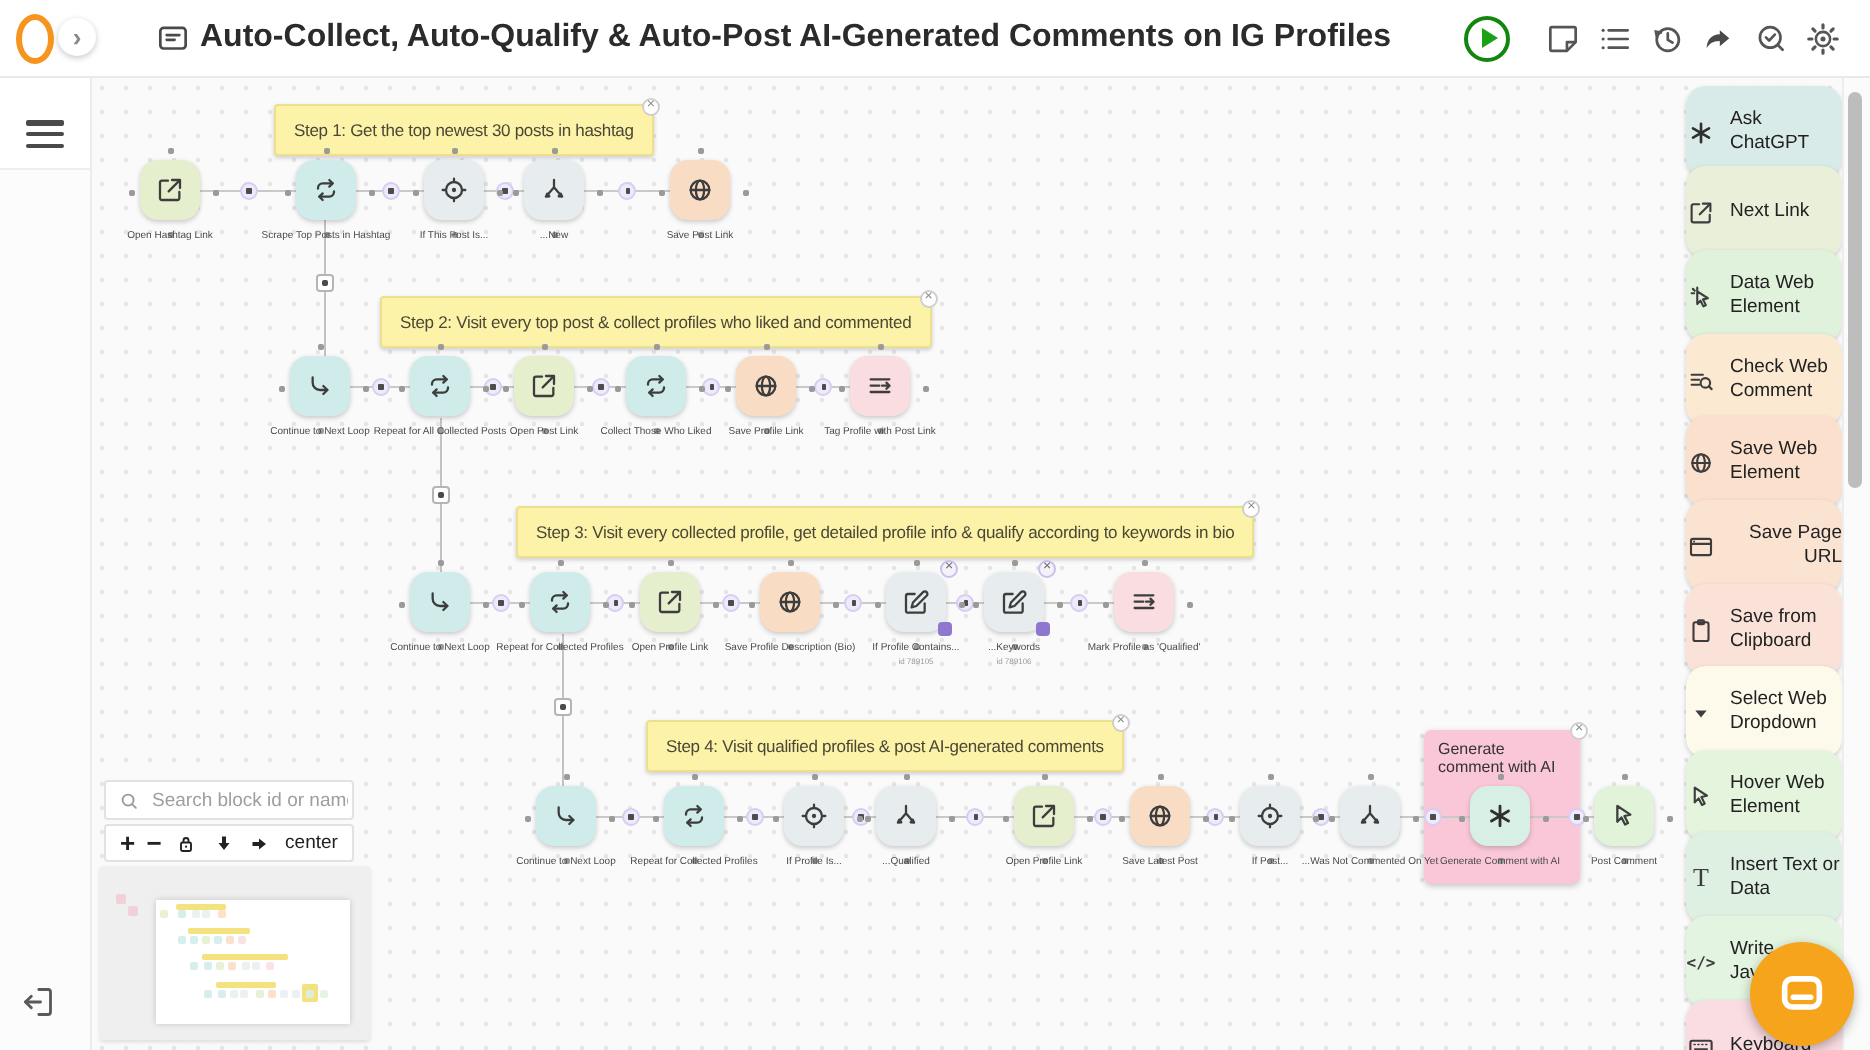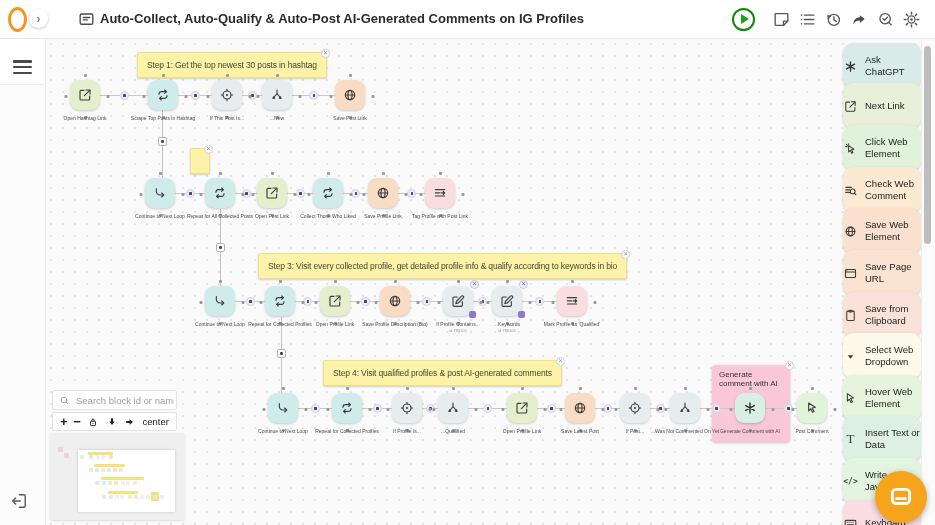--- a/index.html
+++ b/index.html
@@ -9,21 +9,21 @@
   
   .topbar{position:absolute;left:0;top:0;width:935px;height:38px;background:#fff;
           border-bottom:1px solid #e9e9e9;z-index:40;}
   .logo-o{position:absolute;left:8px;top:7px;width:15px;height:21px;border:3.4px solid #f7941e;
           border-radius:50%;box-sizing:border-box;width:19px;height:25px;}
   .chev-btn{position:absolute;left:29px;top:9px;width:19px;height:19px;border-radius:50%;background:#fff;
             box-shadow:0 1px 3px rgba(0,0,0,.22);display:flex;align-items:center;justify-content:center;
             color:#8a8a8a;font-size:13px;font-weight:bold;line-height:1;z-index:41;cursor:pointer;}
   .tb-ic{position:absolute;width:19px;height:19px;top:10px;}
   .tb-ic svg{width:100%;height:100%;}
-  .title{position:absolute;left:100px;top:0;height:38px;line-height:38px;font-size:13px;font-weight:bold;color:#2b2b2b;white-space:nowrap;}
+  .title{position:absolute;left:100px;top:0;height:38px;line-height:38px;font-size:16px;font-weight:bold;color:#2b2b2b;white-space:nowrap;}
   .tb-right{position:absolute;right:14px;top:0;height:38px;display:flex;align-items:center;gap:6px;}
   .play-btn{width:23px;height:23px;border-radius:50%;border:2.4px solid #13860f;box-sizing:border-box;
             background:#fff;display:flex;align-items:center;justify-content:center;margin-right:10px;cursor:pointer;}
   .play-tri{width:0;height:0;border-left:8px solid #1ca014;border-top:5px solid transparent;border-bottom:5px solid transparent;margin-left:2px;}
   .tb-btn{width:20px;height:20px;display:flex;align-items:center;justify-content:center;cursor:pointer;}
   .tb-btn svg{width:19px;height:19px;}
 
   
   .rail{position:absolute;left:0;top:38px;width:45px;height:487px;background:#fcfcfc;border-right:1px solid #ececec;z-index:30;}
   .rail-top{position:absolute;left:0;top:0;width:45px;height:46px;background:#fff;border-bottom:1px solid #eee;}
@@ -181,20 +181,21 @@
     <div class="marker" style="left: 232px; top: 311px;"></div>
     <div class="group" style="left: 667px; top: 327px; width: 78px; height: 77px; background: rgb(249, 199, 216);">
       <div class="gtitle">Generate comment with AI</div>
       <div class="closebub">×</div>
     </div>
     <div class="sticky" style="left: 92px; top: 14px; background: rgb(252, 243, 168);">
       <span>Step 1: Get the top newest 30 posts in hashtag</span>
       <div class="closebub">×</div>
     </div>
     <div class="sticky" style="left: 145px; top: 110px; background: rgb(252, 243, 168);">
+      <span>Step 2: Visit every top post &amp; collect profiles who liked and commented</span>
       <div class="closebub">×</div>
     </div>
     <div class="sticky" style="left: 213px; top: 215px; background: rgb(252, 243, 168);">
       <span>Step 3: Visit every collected profile, get detailed profile info &amp; qualify according to keywords in bio</span>
       <div class="closebub">×</div>
     </div>
     <div class="sticky" style="left: 278px; top: 322px; background: rgb(252, 243, 168);">
       <span>Step 4: Visit qualified profiles &amp; post AI-generated comments</span>
       <div class="closebub">×</div>
     </div>
@@ -652,21 +653,21 @@
       </span>
   <span class="clabel">Next Link</span>
     </div>
     <div class="card" style="top: 125px; background: rgb(225, 242, 220);">
       <span class="cicon">
         <svg viewBox="0 0 24 24" fill="none" stroke="#3d3d3d" stroke-width="1.7" stroke-linecap="round" stroke-linejoin="round">
           <path d="M9 7.5 17.5 13l-3.9.9 2.3 4.6-2 1-2.3-4.6L9 17.6z"></path>
           <path d="M4.5 9h2M9 4.5v2M5.5 5.5l1.5 1.5"></path>
         </svg>
       </span>
-  <span class="clabel">Click Web Element</span>
+  <span class="clabel">Data Web Element</span>
     </div>
     <div class="card" style="top: 167px; background: rgb(251, 233, 210);">
       <span class="cicon">
         <svg viewBox="0 0 24 24" fill="none" stroke="#3d3d3d" stroke-width="1.7" stroke-linecap="round" stroke-linejoin="round">
           <path d="M4.5 7h9M4.5 11h6M4.5 15h6"></path>
           <circle cx="15.5" cy="13.5" r="3.8"></circle>
           <path d="m18.2 16.2 2.3 2.3"></path>
         </svg>
       </span>
   <span class="clabel">Check Web Comment</span>
@@ -674,21 +675,21 @@
     <div class="card" style="top: 208px; background: rgb(250, 224, 205);">
       <span class="cicon">
         <svg viewBox="0 0 24 24" fill="none" stroke="#3d3d3d" stroke-width="1.7" stroke-linecap="round" stroke-linejoin="round">
           <circle cx="12" cy="12" r="7"></circle>
           <ellipse cx="12" cy="12" rx="3.1" ry="7"></ellipse>
           <path d="M5 12h14"></path>
         </svg>
       </span>
   <span class="clabel">Save Web Element</span>
     </div>
-    <div class="card" style="top: 250px; background: rgb(251, 227, 210);">
+    <div class="card" style="top: 250px; background: rgb(251, 227, 210); text-align: right;">
       <span class="cicon">
         <svg viewBox="0 0 24 24" fill="none" stroke="#3d3d3d" stroke-width="1.7" stroke-linecap="round" stroke-linejoin="round">
           <rect x="4" y="5.5" width="16" height="13" rx="1.5"></rect>
           <path d="M4 9.5h16"></path>
           <circle cx="6.5" cy="7.5" r=".8" fill="#3d3d3d" stroke="none"></circle>
         </svg>
       </span>
   <span class="clabel">Save Page URL</span>
     </div>
     <div class="card" style="top: 292px; background: rgb(250, 226, 216);">

